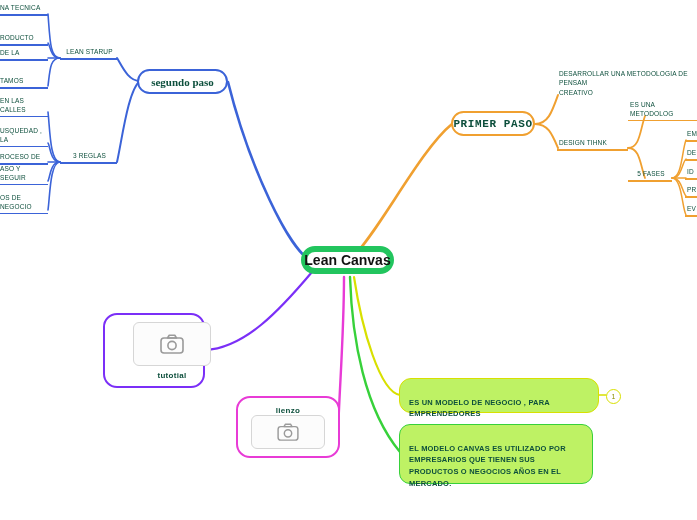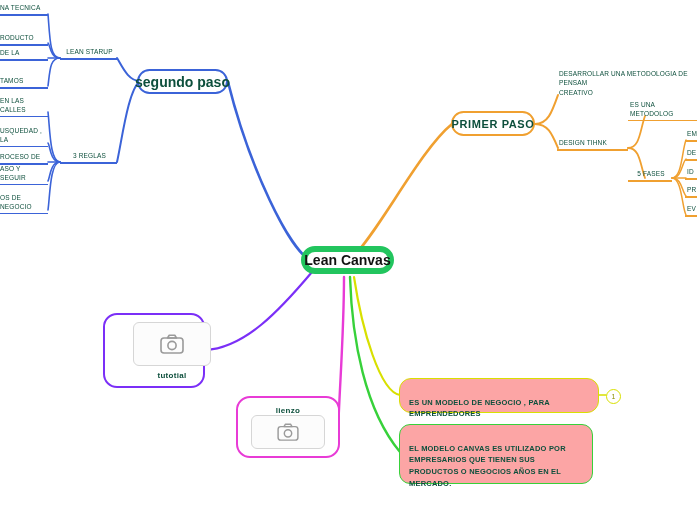--- a/index.html
+++ b/index.html
@@ -29,40 +29,40 @@
   }
 
   
   .pill{
     border-radius:13px;
     background:#ffffff;
     display:flex;align-items:center;justify-content:center;
     font-weight:bold;
     white-space:nowrap;
   }
-  .pill-blue{border:2px solid #3b63d8;color:#0d4f3c;font-size:14px;}
+  .pill-blue{border:2px solid #3b63d8;color:#0d4f3c;font-size:11px;font-family:Liberation Serif, serif;}
   .pill-orange{border:2px solid #f0a030;color:#0d4f3c;font-size:11px;letter-spacing:.6px;}
 
   
   .uline{
     display:flex;flex-direction:column;justify-content:flex-end;
     color:#0d4f3c;
     font-size:6.5px;
     line-height:1.45;
     letter-spacing:.15px;
   }
   .uline .txt{padding:0 0 1px 2px;}
   .uline .rule{height:2.5px;width:100%;}
   .rule-blue{background:#3b63d8;}
   .rule-orange{background:#f0a030;}
 
   
   .boxnode{
     border-radius:12px;
-    background:#fca5a5;
+    background:#bef264;
     padding:6px 9px;
     box-sizing:border-box;
     color:#0d4f3c;
     font-size:7.5px;
     font-weight:bold;
     line-height:1.55;
     letter-spacing:.2px;
   }
   .box-yellow{border:1.6px solid #d8e000;}
   .box-green{border:1.6px solid #37d13a;}
@@ -200,21 +200,21 @@
   </div>
 
   <div class="node pill pill-blue" style="left:137px;top:69px;width:91px;height:25px;">
     <span>segundo paso</span>
   </div>
 
   <div class="node central" style="left:301px;top:246px;width:93px;height:28px;">
     <span>Lean Canvas</span>
   </div>
 
-  <div class="node pill pill-orange" style="left:451px;top:111px;width:84px;height:25px;">
+  <div class="node pill pill-orange" style="left:451px;top:111px;width:84px;height:25px;font-family:Liberation Mono, monospace;">
     <span>PRIMER PASO</span>
   </div>
 
   <div class="node uline" style="left:557px;top:72px;width:140px;height:26px;">
     <div class="txt" style="white-space:pre-line;">DESARROLLAR UNA METODOLOGIA DE PENSAM
 CREATIVO</div>
     <div class="rule rule-orange"></div>
   </div>
 
   <div class="node uline" style="left:557px;top:131px;width:71px;height:20px;">

